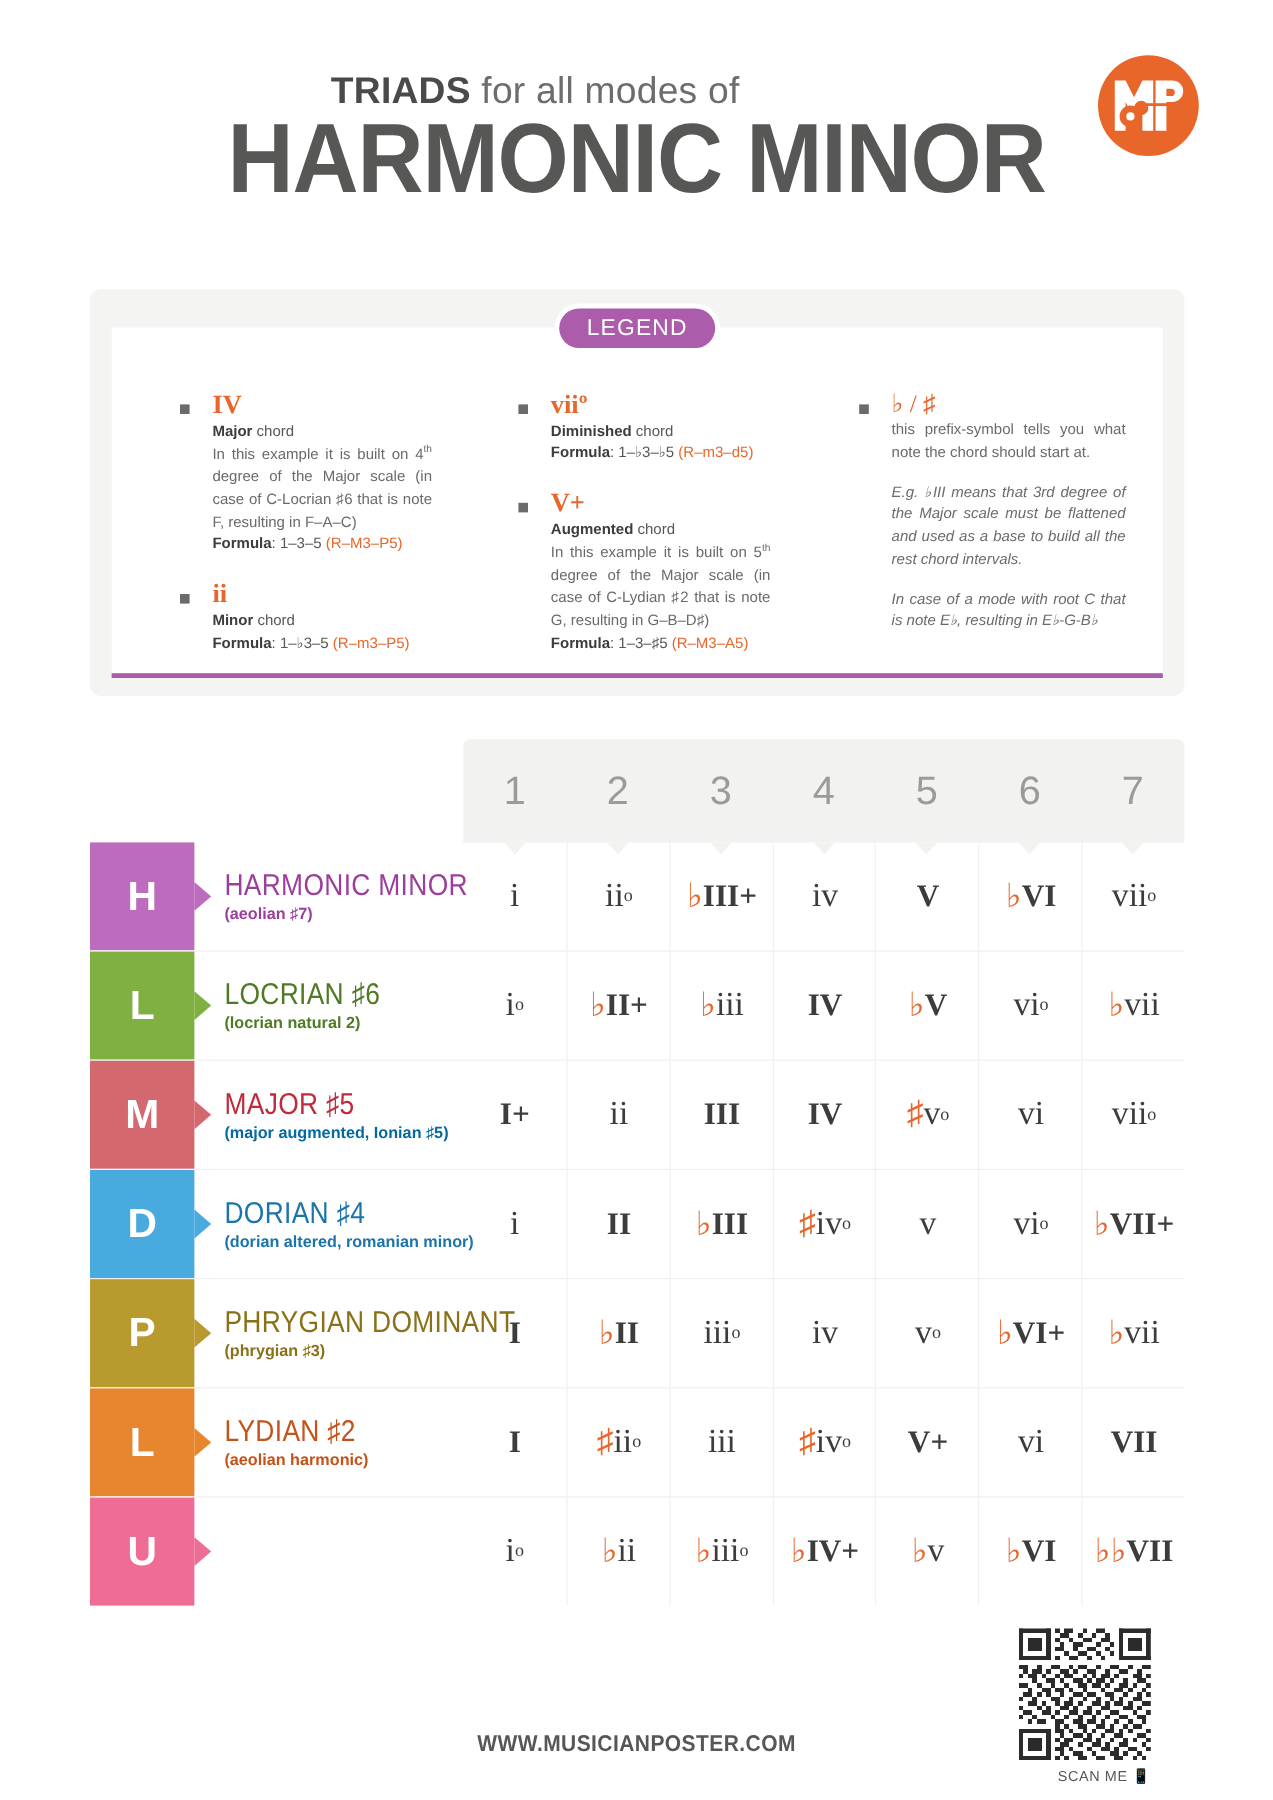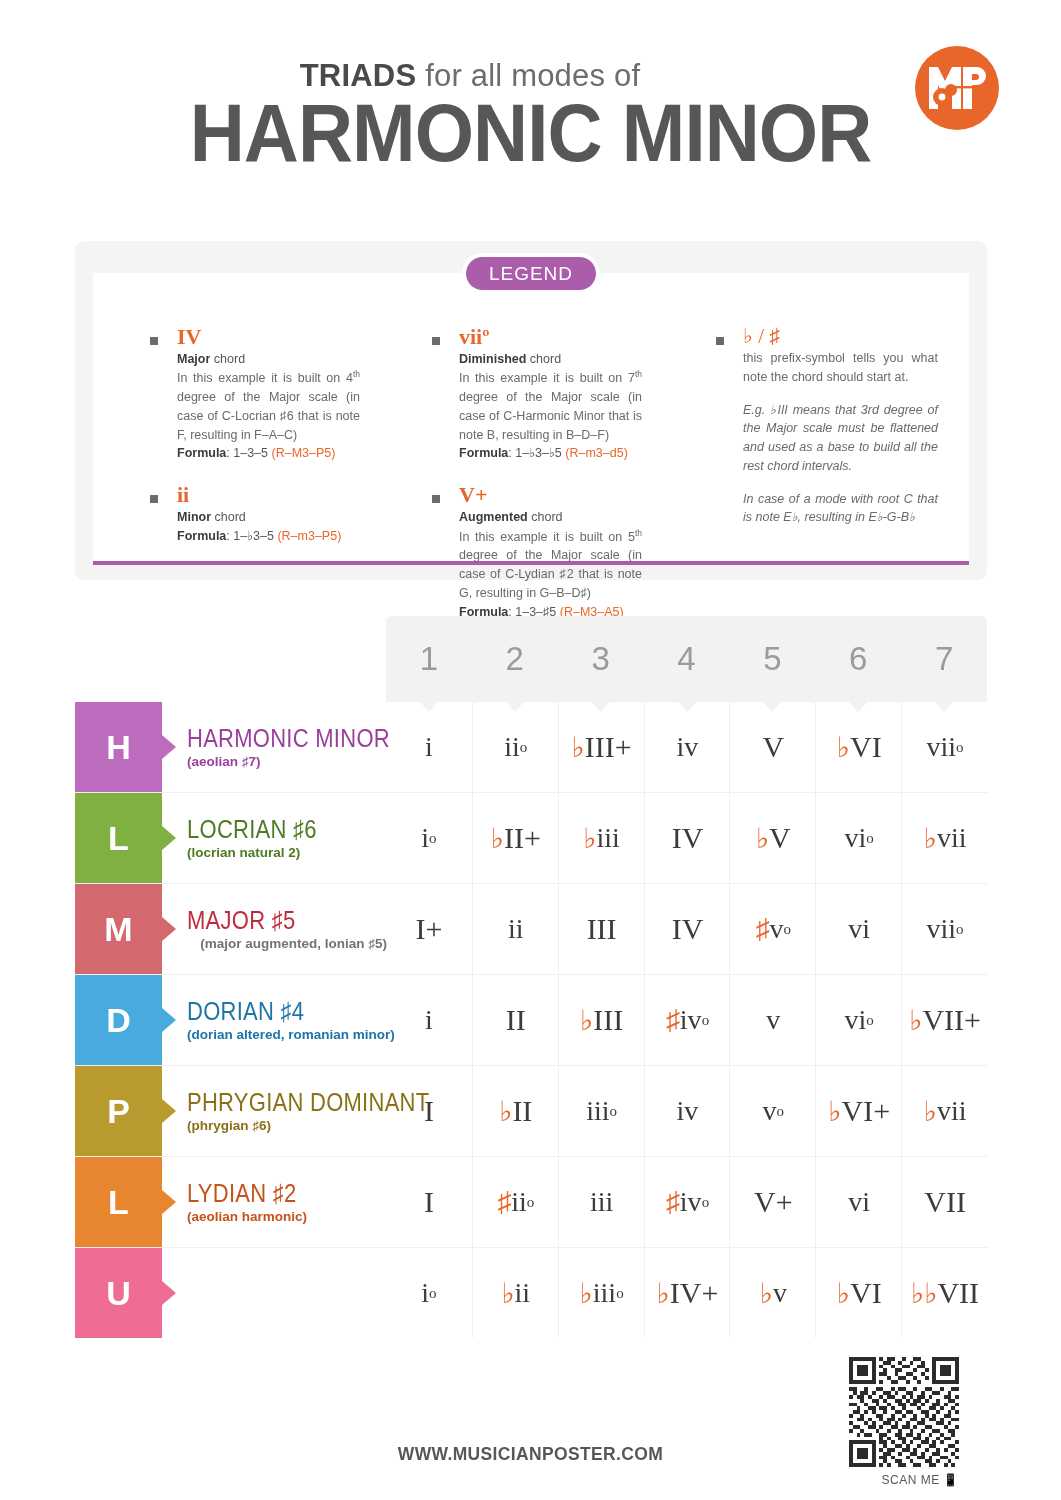--- a/index.html
+++ b/index.html
@@ -11,21 +11,21 @@
     position: relative;
     font-family: "Liberation Sans", sans-serif;
     overflow: hidden;
   }
 
   
   .header { position: absolute; top: 0; left: 0; width: 1061px; height: 235px; }
   .hdr-line1 {
     position: absolute; top: 58px; left: 0; width: 892px;
     text-align: center;
-    font-size: 31px; color: #575756; letter-spacing: .2px; padding-left: 24px;
+    font-size: 31px; color: #575756; letter-spacing: .2px;
   }
   .hdr-line1 b { font-weight: bold; color: #4a4a49; }
   .hdr-line1 .lite { font-weight: normal; color: #6d6d6c; }
   .hdr-title {
     position: absolute; top: 92px; left: 0; width: 1061px;
     text-align: center;
     font-size: 82px; font-weight: bold; color: #575756;
     letter-spacing: -1px;
     transform: scaleX(.93); transform-origin: center top;
     line-height: 1;
@@ -139,21 +139,21 @@
   .cells { position: absolute; left: 311px; top: 0; height: 90px; width: 601px; }
   .cell {
     position: absolute; top: 0; height: 90px;
     display: flex; align-items: center; justify-content: center;
     font-family: "Liberation Serif", serif;
     font-size: 28px; color: #3c3c3b;
     border-left: 1px solid #f2f0f0;
   }
   .cell:first-child { border-left: none; }
   .cell .acc { color: #e8662a; font-family: "Liberation Serif", serif; }
-  .cell .big { font-weight: normal; font-size: 30px; }
+  .cell .big { font-weight: bold; font-size: 26px; }
   .cell sup { font-size: 15px; vertical-align: super; line-height: 0; }
 
   
   .qr-box { position: absolute; left: 849px; top: 1357px; width: 110px; text-align: right; }
   .qr { width: 110px; height: 110px; display: block; }
   .qr-label { font-size: 12px; color: #575756; margin-top: 6px; letter-spacing: .5px; }
   .footer-url {
     position: absolute; top: 1443px; left: 0; width: 1061px; text-align: center;
     font-size: 19px; font-weight: bold; color: #575756; letter-spacing: .4px;
     transform: scaleX(.92);
@@ -202,21 +202,20 @@
           <div class="lg-kind"><b>Minor</b><span> chord</span></div>
           <div class="lg-formula"><b>Formula</b><span>: 1–♭3–5 </span><span class="or">(R–m3–P5)</span></div>
         </div>
       </div>
 
       <div class="lg-col c2">
         <div class="lg-item">
           <span class="lg-bullet"></span>
           <div class="lg-sym">viiº</div>
           <div class="lg-kind"><b>Diminished</b><span> chord</span></div>
-          <div class="lg-desc"><span>In this example it is built on 7</span><sup>th</sup><span> degree of the Major scale (in case of C-Harmonic Minor that is note B, resulting in B–D–F)</span></div>
           <div class="lg-formula"><b>Formula</b><span>: 1–♭3–♭5 </span><span class="or">(R–m3–d5)</span></div>
         </div>
         <div class="lg-item">
           <span class="lg-bullet"></span>
           <div class="lg-sym">V+</div>
           <div class="lg-kind"><b>Augmented</b><span> chord</span></div>
           <div class="lg-desc"><span>In this example it is built on 5</span><sup>th</sup><span> degree of the Major scale (in case of C-Lydian ♯2 that is note G, resulting in G–B–D♯)</span></div>
           <div class="lg-formula"><b>Formula</b><span>: 1–3–♯5 </span><span class="or">(R–M3–A5)</span></div>
         </div>
       </div>
@@ -323,21 +322,21 @@
           <span class="acc">♭</span>
           <span>vii</span>
         </div>
       </div>
     </div>
     <div class="row">
       <div class="badge" style="background: rgb(212, 104, 111);">M</div>
       <div class="badge-arrow" style="border-left-color: rgb(212, 104, 111);"></div>
       <div class="mode">
         <div class="mode-name" style="color: rgb(191, 43, 60);">MAJOR ♯5</div>
-        <div class="mode-alt" style="color: #737373; text-align: right;">(major augmented, Ionian ♯5)</div>
+        <div class="mode-alt" style="color: #0369a1;">(major augmented, Ionian ♯5)</div>
       </div>
       <div class="cells">
         <div class="cell" style="left: 0px; width: 85.8571px;">
           <span class="big">I+</span>
         </div>
         <div class="cell" style="left: 85.8571px; width: 85.8571px;">
           <span>ii</span>
         </div>
         <div class="cell" style="left: 171.714px; width: 85.8571px;">
           <span class="big">III</span>
@@ -393,21 +392,21 @@
           <span class="acc">♭</span>
           <span class="big">VII+</span>
         </div>
       </div>
     </div>
     <div class="row">
       <div class="badge" style="background: rgb(184, 154, 46);">P</div>
       <div class="badge-arrow" style="border-left-color: rgb(184, 154, 46);"></div>
       <div class="mode">
         <div class="mode-name" style="color: rgb(138, 112, 22);">PHRYGIAN DOMINANT</div>
-        <div class="mode-alt" style="color: rgb(138, 112, 22);">(phrygian ♯6)</div>
+        <div class="mode-alt" style="color: rgb(138, 112, 22);">(phrygian ♯3)</div>
       </div>
       <div class="cells">
         <div class="cell" style="left: 0px; width: 85.8571px;">
           <span class="big">I</span>
         </div>
         <div class="cell" style="left: 85.8571px; width: 85.8571px;">
           <span class="acc">♭</span>
           <span class="big">II</span>
         </div>
         <div class="cell" style="left: 171.714px; width: 85.8571px;">

